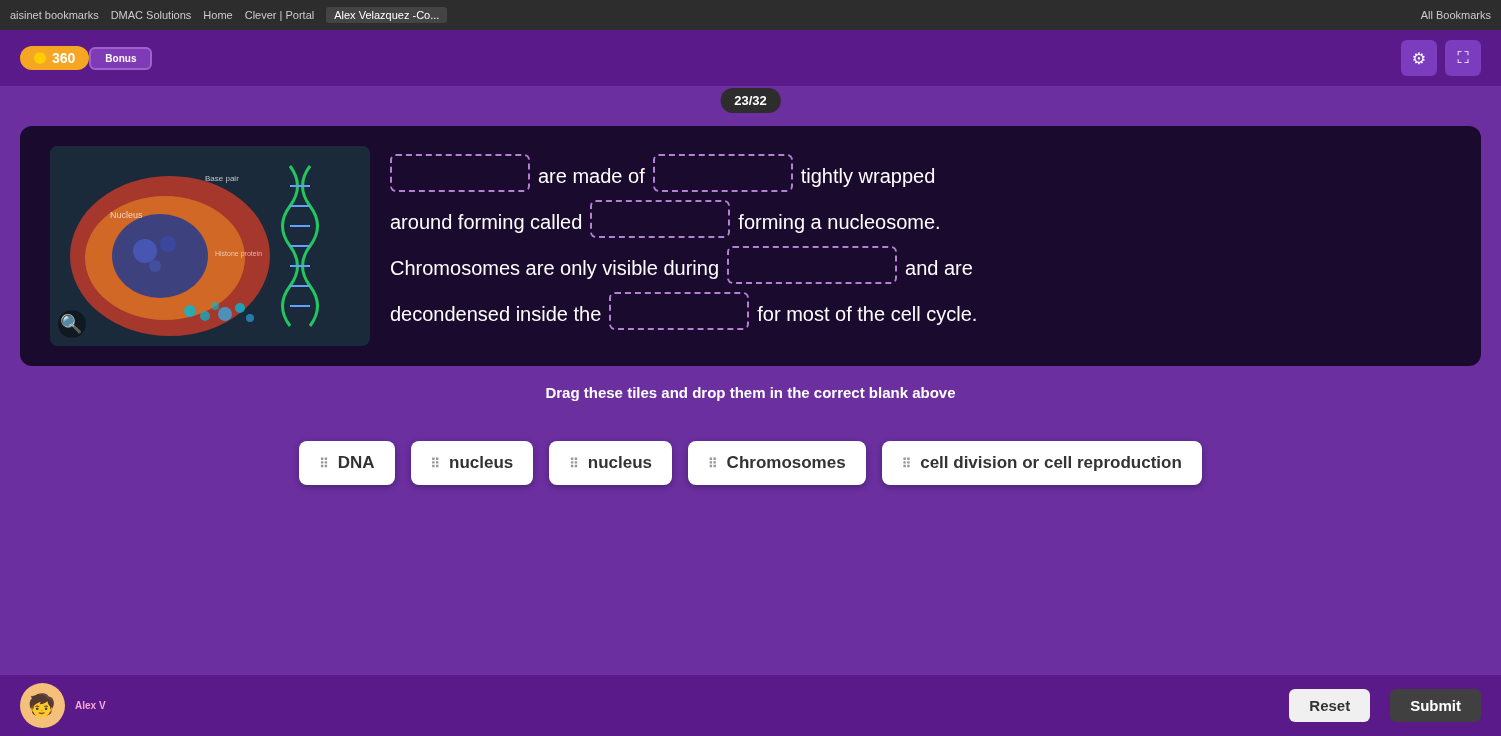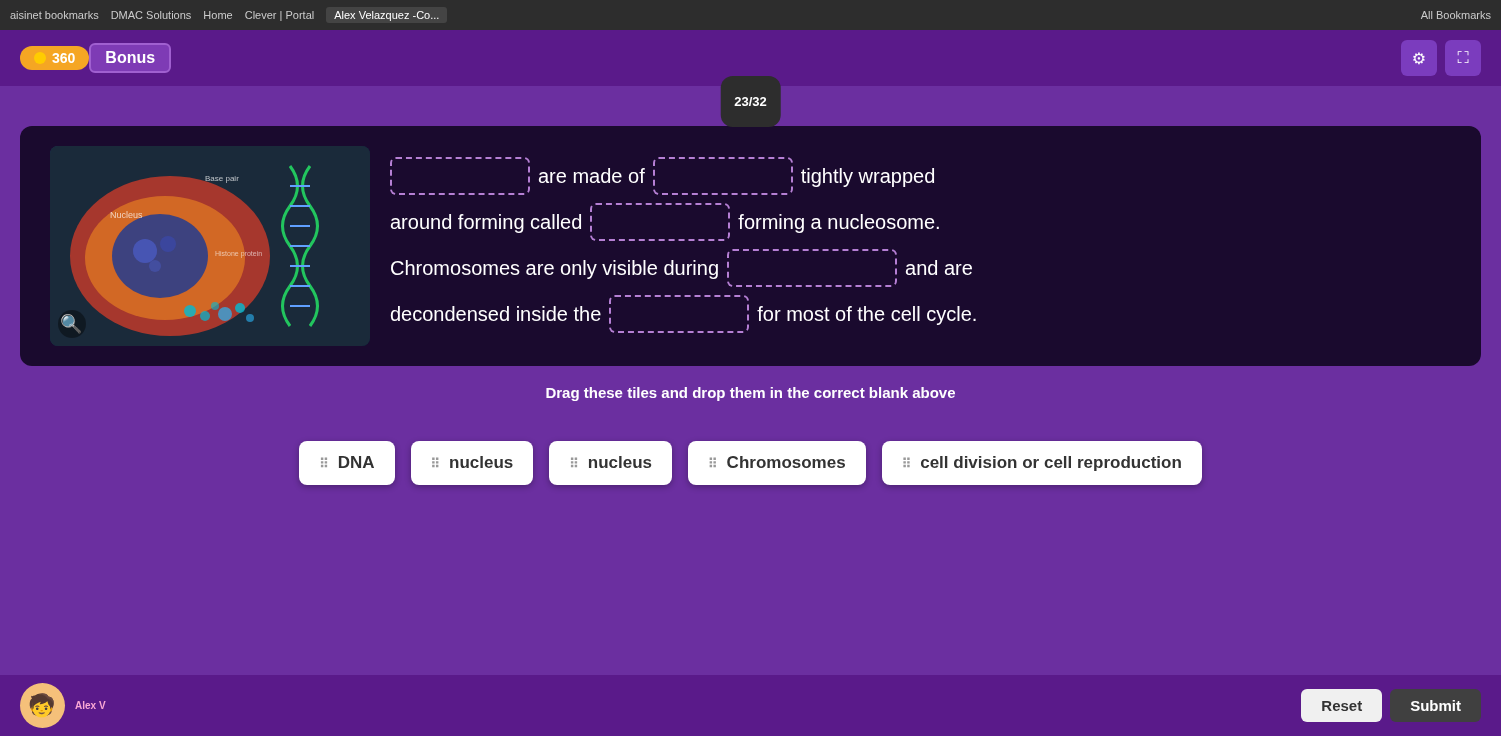--- a/index.html
+++ b/index.html
@@ -72,48 +72,48 @@
       background: #ffcc00;
       border-radius: 50%;
       display: inline-block;
     }
     .bonus-badge {
       background: #7e3bb5;
       border: 2px solid #a060d0;
       color: #fff;
       border-radius: 6px;
       padding: 4px 14px;
-      font-size: 16px;
+      font-size: 10px;
       font-weight: bold;
     }
     .top-right {
       display: flex;
       gap: 8px;
     }
     .icon-btn {
       width: 36px; height: 36px;
       background: #7b3cbe;
       border: none;
       border-radius: 6px;
       color: #fff;
       font-size: 16px;
       cursor: pointer;
       display: flex; align-items: center; justify-content: center;
     }
 
     
     .progress-pill {
       position: absolute;
-      top: 46px;
+      top: 58px;
       left: 50%;
       transform: translateX(-50%);
       background: #2d2d2d;
       color: #fff;
       border-radius: 12px;
-      padding: 18px 14px;
+      padding: 5px 14px;
       font-size: 13px;
       font-weight: bold;
       z-index: 10;
     }
 
     
     .main-content {
       flex: 1;
       display: flex;
       flex-direction: column;
@@ -162,21 +162,20 @@
 
     
     .text-area {
       flex: 1;
       color: #fff;
       font-size: 20px;
       line-height: 2.2;
     }
     .text-line {
       display: flex;
-      align-items: center;
       flex-wrap: wrap;
       gap: 8px;
       margin-bottom: 2px;
     }
     .blank-box {
       display: inline-block;
       min-width: 140px;
       height: 38px;
       border: 2.5px dashed #b57fd4;
       border-radius: 6px;
@@ -253,21 +252,21 @@
       font-size: 22px;
       overflow: hidden;
     }
     .username {
       color: #f9a8d4;
       font-size: 10px;
       font-weight: bold;
     }
     .bottom-right {
       display: flex;
-      gap: 8px;
+      gap: 20px;
     }
     .reset-btn {
       background: #f0f0f0;
       border: none;
       border-radius: 6px;
       padding: 8px 20px;
       font-size: 15px;
       font-weight: bold;
       cursor: pointer;
       color: #333;

